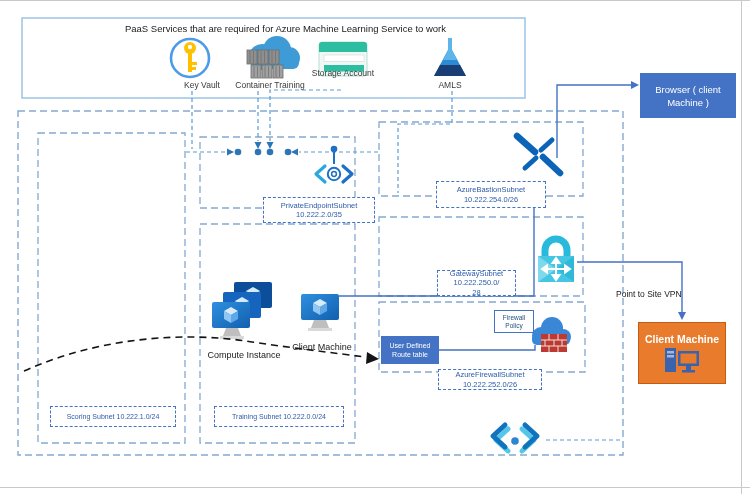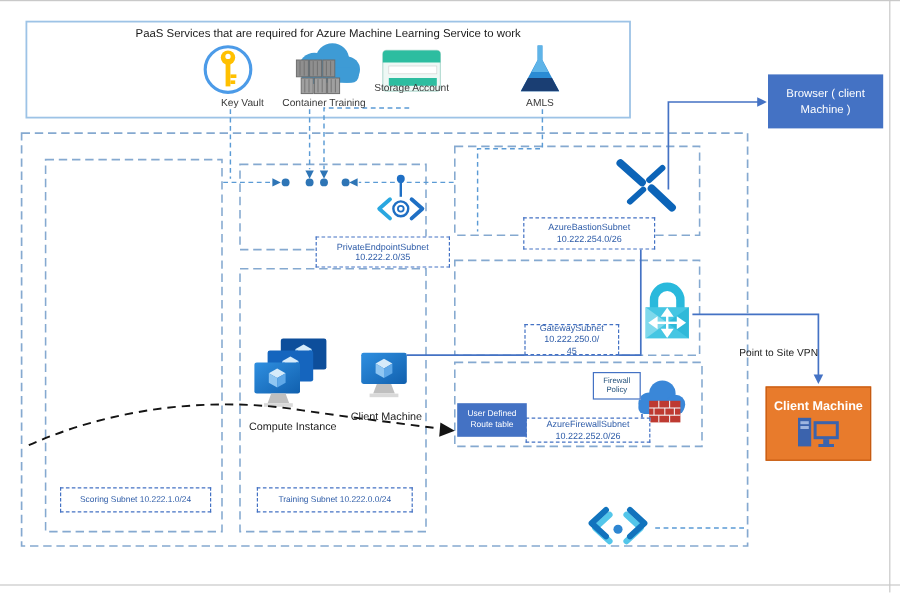--- a/index.html
+++ b/index.html
@@ -228,52 +228,52 @@
     <g fill="#4472c4">
       <polygon points="534,185 530,193 538,193"></polygon>
       <polygon points="639,85 631,81 631,89"></polygon>
       <polygon points="682,320 678,312 686,312"></polygon>
     </g>
 
     <path d="M24,371 C100,337 185,331 252,342 C300,349 335,353 365,357" fill="none" stroke="#141414" stroke-width="1.6" stroke-dasharray="7,5"></path>
     <polygon points="379,359 367,352 366,364" fill="#141414"></polygon>
   </svg>
 
-  <div class="abs title" style="left:22px;top:23px;width:503px;">PaaS Services that are required for Azure Machine Learning Service to work</div>
+  <div class="abs title" style="left:22px;top:23px;width:503px;padding-left:12px;">PaaS Services that are required for Azure Machine Learning Service to work</div>
 
   <div class="abs icon-label" style="left:170px;top:80px;width:64px;">Key Vault</div>
   <div class="abs icon-label" style="left:228px;top:80px;width:84px;">Container Training</div>
   <div class="abs icon-label" style="left:303px;top:68px;width:80px;">Storage Account</div>
   <div class="abs icon-label" style="left:420px;top:80px;width:60px;">AMLS</div>
 
   <div class="abs subnet-label" style="left:222px;top:197px;width:112px;height:26px;margin-left:41px;">
     <span>PrivateEndpointSubnet</span>
     <span>10.222.2.0/35</span>
   </div>
   <div class="abs subnet-label" style="left:436px;top:181px;width:110px;height:27px;">
     <span>AzureBastionSubnet</span>
     <span>10.222.254.0/26</span>
   </div>
   <div class="abs subnet-label" style="left:437px;top:270px;width:79px;height:26px;">
     <span>GatewaySubnet 10.222.250.0/</span>
-    <span>45</span>
-  </div>
-  <div class="abs subnet-label" style="left:438px;top:348px;width:104px;height:21px;">
+    <span>28</span>
+  </div>
+  <div class="abs subnet-label" style="left:438px;top:369px;width:104px;height:21px;">
     <span>AzureFirewallSubnet</span>
     <span>10.222.252.0/26</span>
   </div>
   <div class="abs subnet-label single" style="left:50px;top:406px;width:126px;height:21px;">Scoring Subnet 10.222.1.0/24</div>
   <div class="abs subnet-label single" style="left:214px;top:406px;width:130px;height:21px;">Training Subnet 10.222.0.0/24</div>
 
 
   <div class="abs node-label" style="left:203px;top:350px;width:82px;">Compute Instance</div>
   <div class="abs node-label" style="left:287px;top:342px;width:70px;">Client Machine</div>
   <div class="abs annotation" style="left:616px;top:241px;width:80px;margin-top:48px;">Point to Site VPN</div>
 
-  <div class="abs solid-box blue-box browser" style="left:640px;top:62px;width:96px;height:45px;">
+  <div class="abs solid-box blue-box browser" style="left:640px;top:73px;width:96px;height:45px;">
     <span>Browser ( client Machine )</span>
   </div>
 
   <div class="abs solid-box blue-box udr" style="left:381px;top:336px;width:58px;height:28px;">
     <span>User Defined Route table</span>
   </div>
 
   <div class="abs solid-box fw-policy" style="left:494px;top:310px;width:40px;height:23px;">
     <span>Firewall Policy</span>
   </div>

